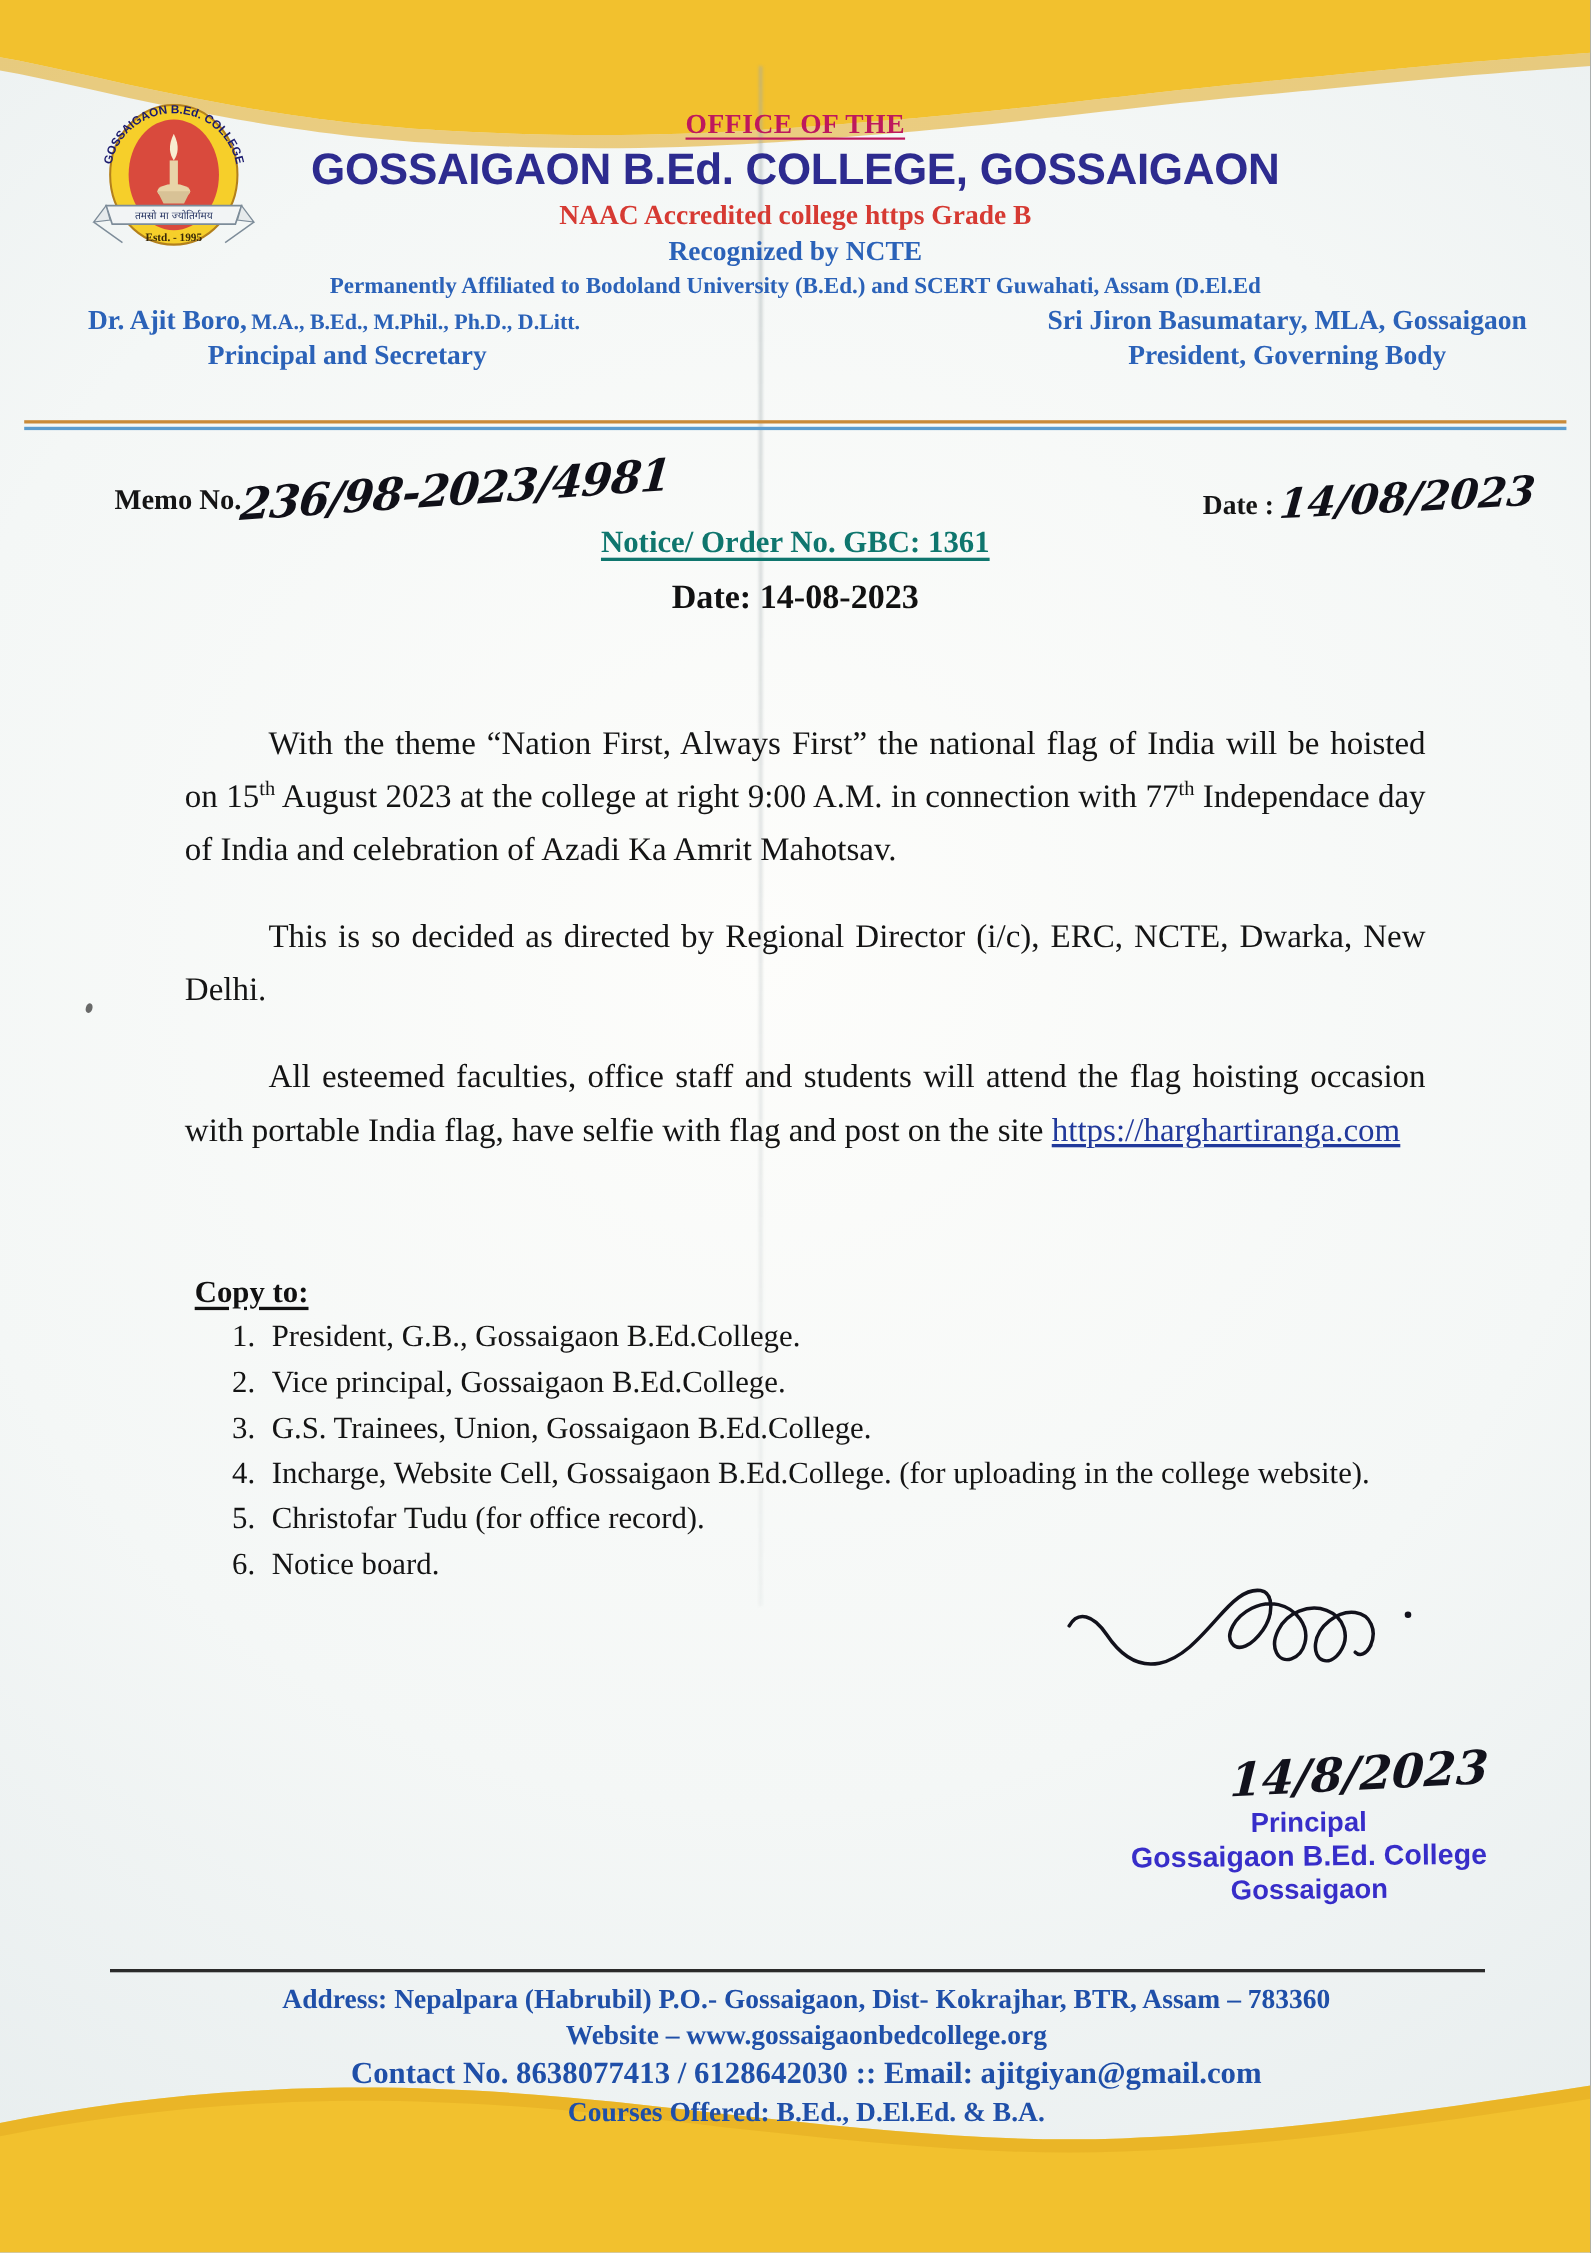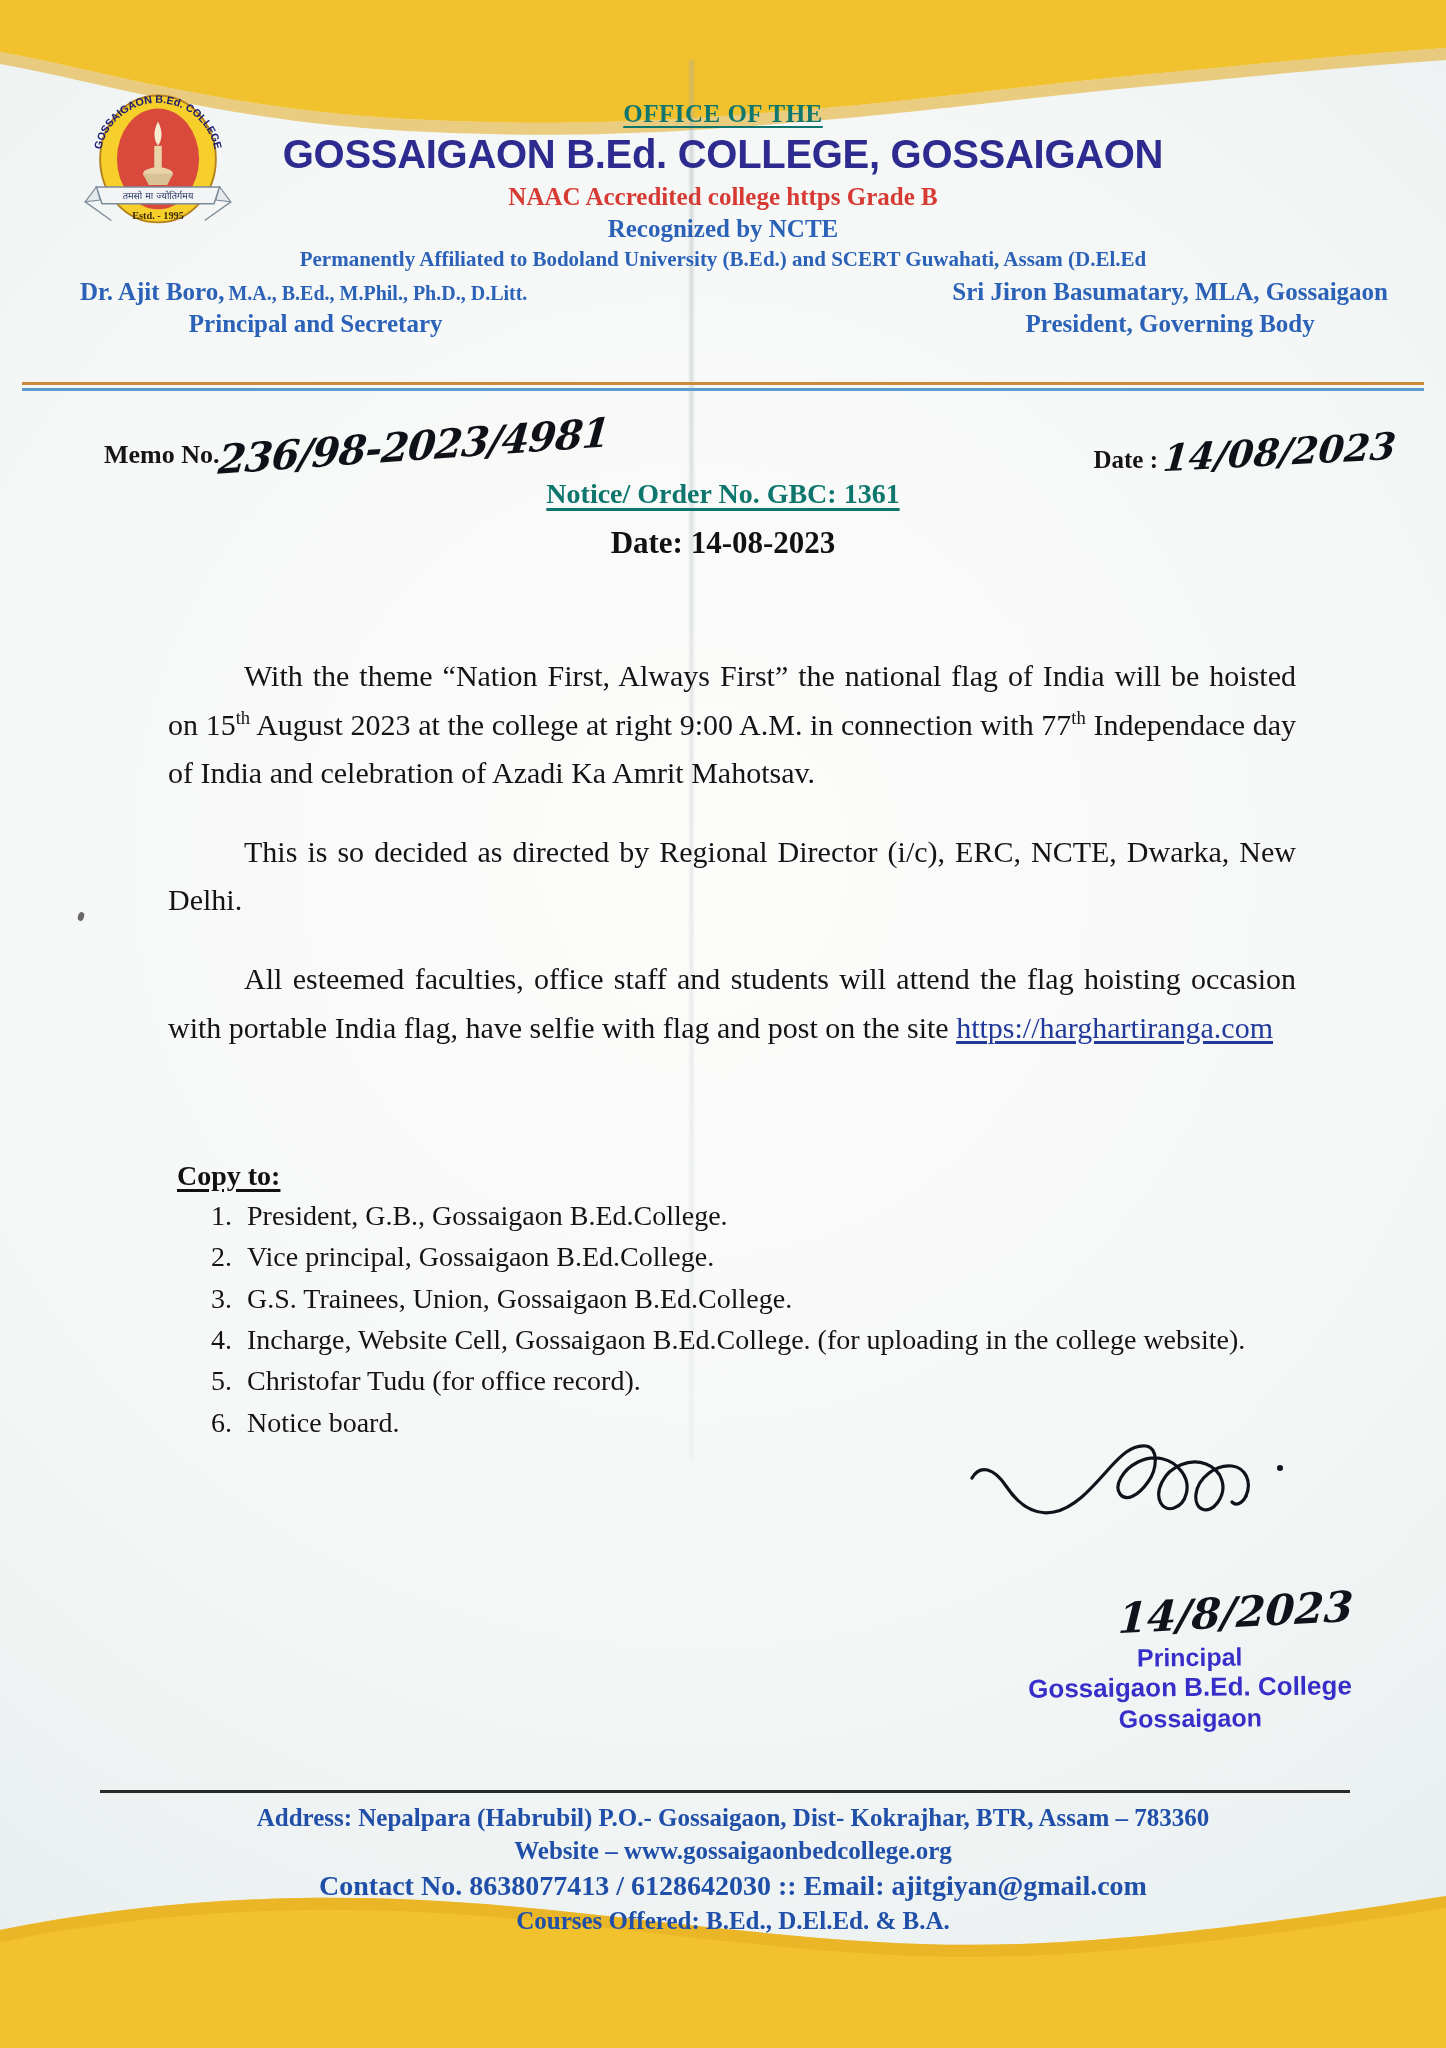--- a/index.html
+++ b/index.html
@@ -42,21 +42,21 @@
   .wave-bottom { bottom: 0; height: 210px; }
 
   
   .header {
     position: absolute;
     left: 0; right: 0;
     top: 100px;
     text-align: center;
   }
   .office-of-the {
-    color: #0f766e;
+    color: #be185d;
     font-size: 25px;
     font-weight: bold;
     letter-spacing: .5px;
     text-decoration: underline;
     text-underline-offset: 4px;
     margin-bottom: 4px;
   }
   .college-name {
     color: #2d2b8f;
     font-size: 40px;

